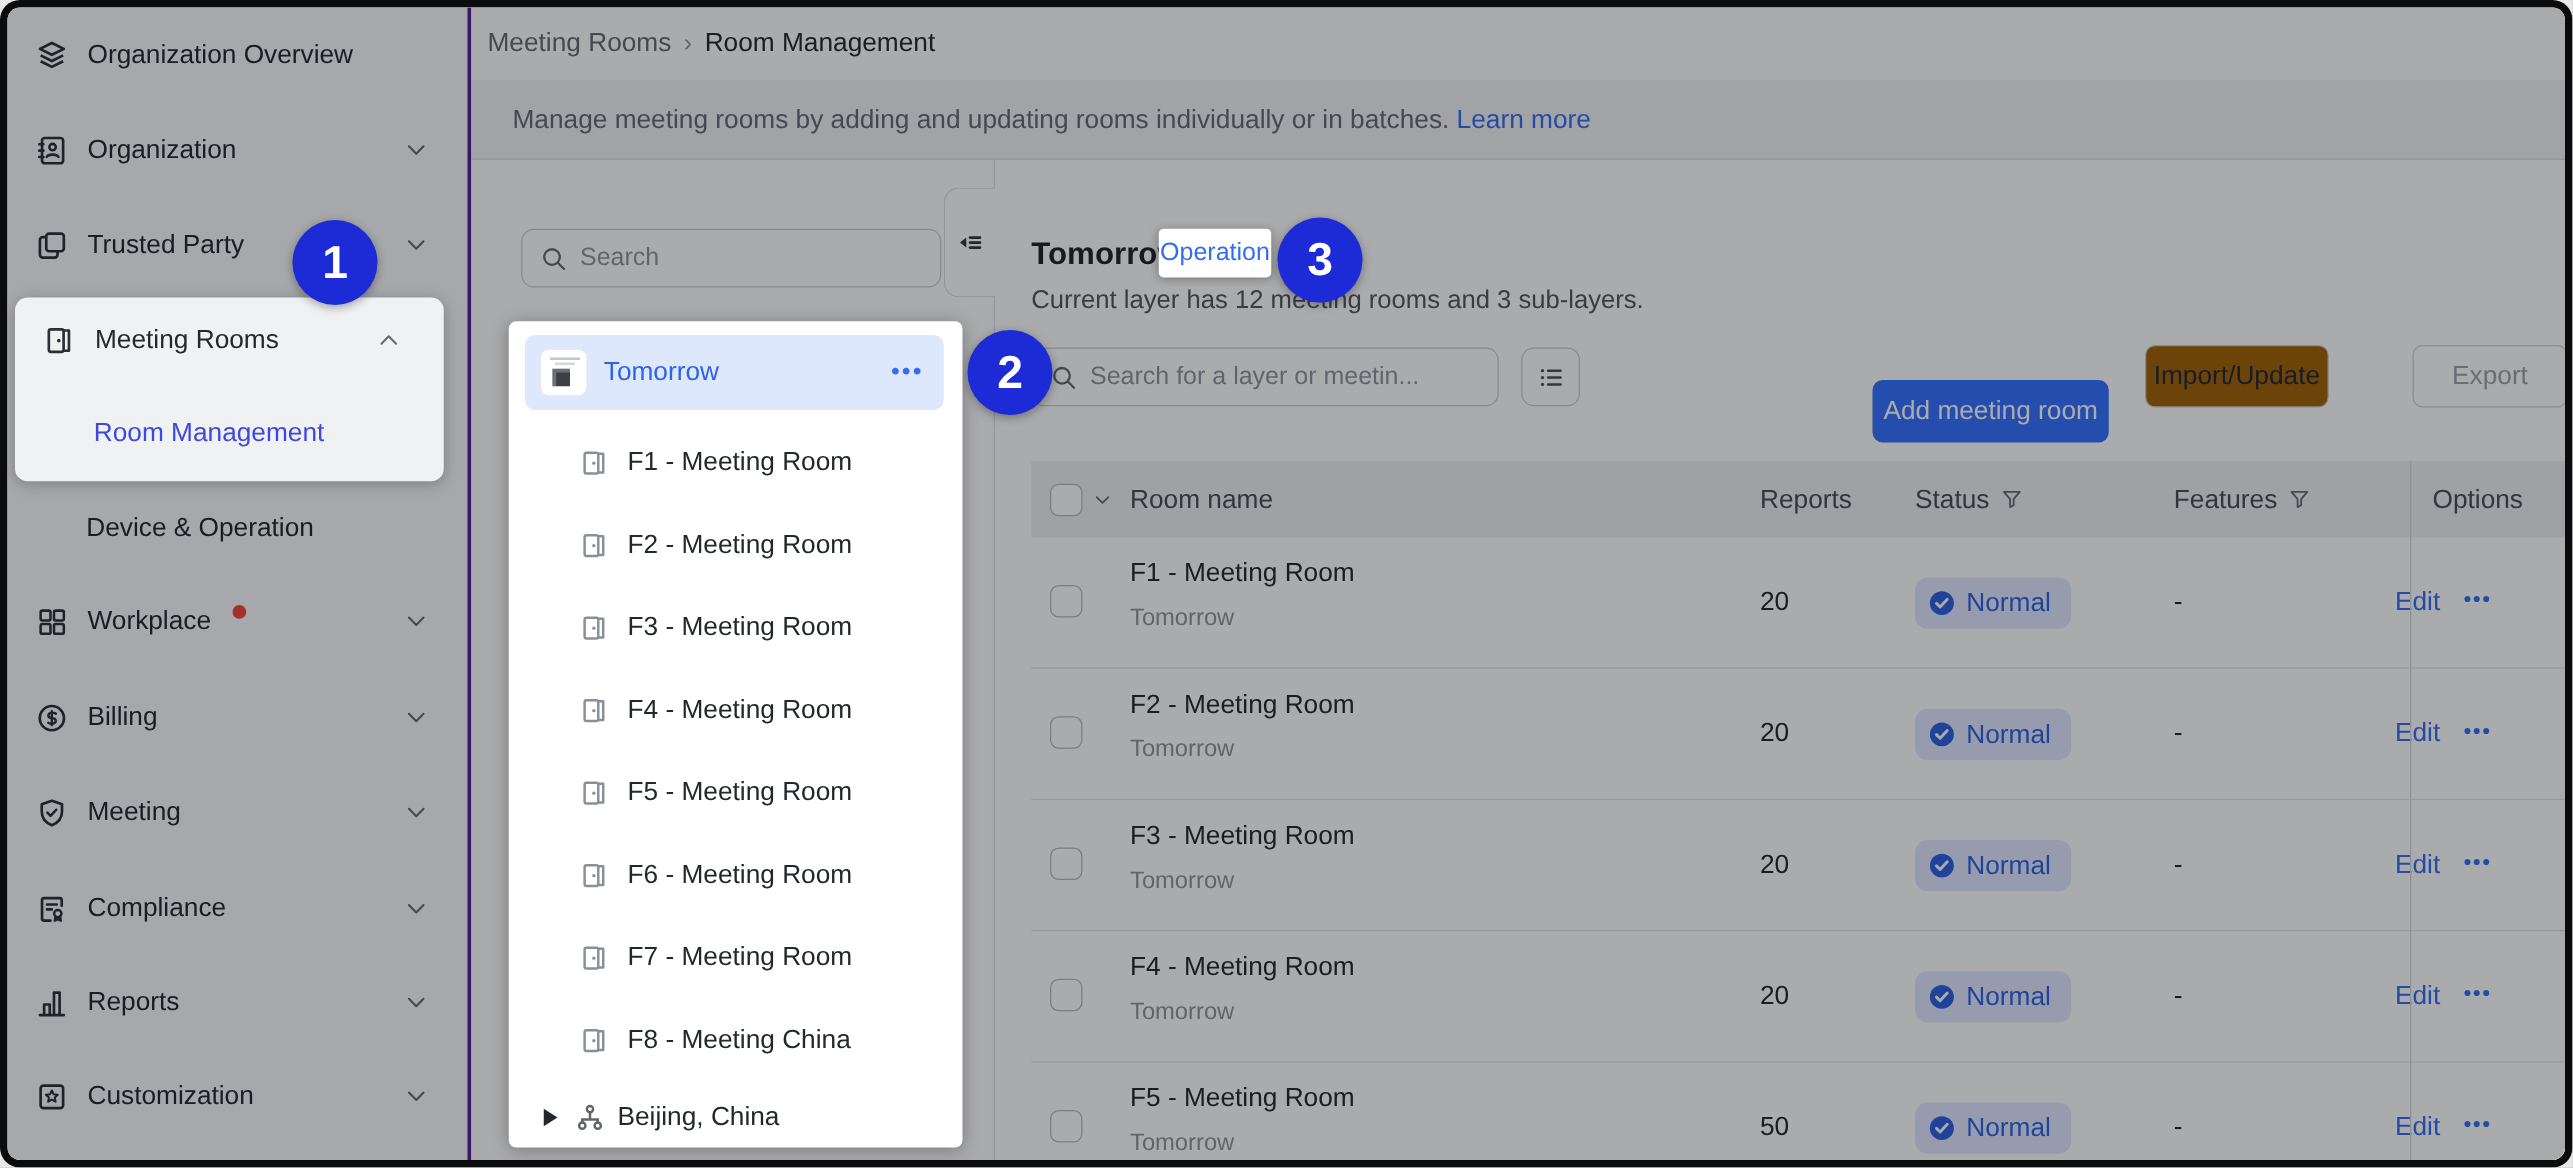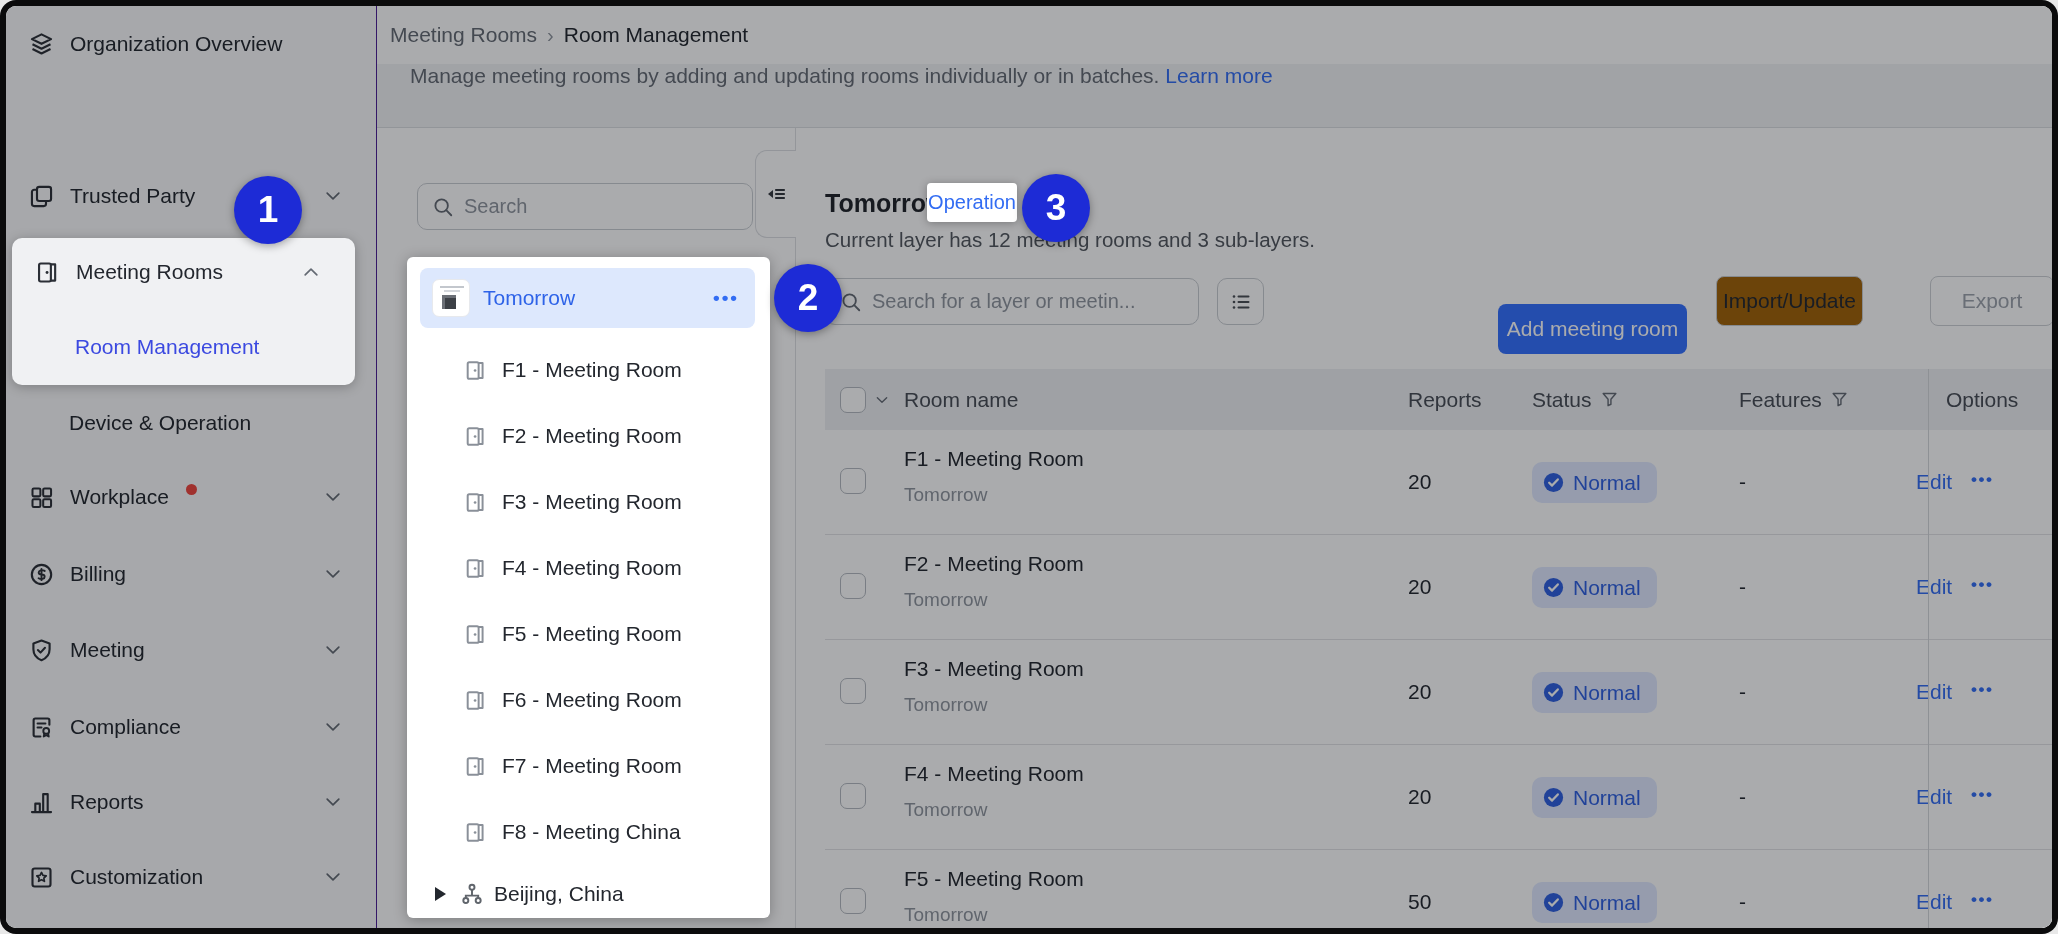--- a/index.html
+++ b/index.html
@@ -1,38 +1,38 @@
 <!DOCTYPE html>
 <html><head>
 <meta charset="utf-8">
 <style>
   * { box-sizing: border-box; margin: 0; padding: 0; }
   html,body { width:2058px; background:#e8e8e8; font-family:"Liberation Sans","DejaVu Sans",sans-serif; }
   .frame { position:relative; width:2058px; height:934px; background:#0b0b0c; border-radius:16px; padding:6px; }
   .screen { position:relative; width:2046px; height:922px; background:#ffffff; border-radius:10px; overflow:hidden; }
 
   
-  .sidebar { position:absolute; left:0; top:0; width:371px; height:922px; background:#FAFBFC; border-right:1px solid #4c1d95; }
+  .sidebar { position:absolute; left:0; top:0; width:371px; height:922px; background:#FAFBFC; border-right:3px solid #4c1d95; }
   .nav-item { position:absolute; left:0; width:371px; height:56px; display:flex; align-items:center; padding-left:22px; gap:15px; color:#23272E; font-size:21px; }
   .nav-item .nico { width:27px; height:27px; flex:0 0 27px; color:#2B2F36; }
   .nav-item .nlabel { white-space:nowrap; }
   .chev { position:absolute; right:34px; width:20px; height:20px; color:#646A73; }
   .subnav { position:absolute; left:0; width:371px; height:56px; display:flex; align-items:center; padding-left:63px; font-size:21px; color:#23272E; }
   .nav-active-block { position:absolute; left:6px; top:232px; width:343px; height:147px; background:#F0F1F3; border-radius:10px; z-index:50; box-shadow:0 2px 12px rgba(0,0,0,0.25); }
   .nav-active-block .nav-item, .nav-active-block .subnav { width:343px; }
   .reddot { width:11px; height:11px; border-radius:50%; background:#F0453E; margin-left:2px; margin-top:-16px; }
   .rm-link { color:#3B49E0; font-weight:500; }
 
   
   .main { position:absolute; left:371px; top:0; right:0; bottom:0; }
   .breadcrumb-bar { position:absolute; left:0; top:0; right:0; height:58px; display:flex; align-items:center; padding-left:13px; gap:10px; font-size:21px; background:#fff; }
   .bc-parent { color:#646A73; }
   .bc-sep { color:#8F959E; font-size:20px; }
   .bc-current { color:#23272E; }
-  .banner { position:absolute; left:0; top:58px; right:0; height:64px; background:#F2F3F5; border-bottom:1px solid #DBDDE0; display:flex; align-items:flex-start; padding-left:33px; font-size:21px; color:#646A73; }
+  .banner { position:absolute; left:0; top:58px; right:0; height:64px; background:#F2F3F5; border-bottom:1px solid #DBDDE0; display:flex; align-items:center; padding-left:33px; font-size:21px; color:#646A73; }
   .banner a, .link { color:#336DF3; text-decoration:none; cursor:pointer; }
   .content { position:absolute; left:0; top:122px; right:0; bottom:0; background:#fff; }
 
   
   .tree-col { position:absolute; left:0; top:0; width:419px; bottom:0; border-right:1px solid #DDDFE3; }
   .searchbox { position:absolute; display:flex; align-items:center; gap:10px; border:1.5px solid #C9CDD2; border-radius:10px; background:#fff; padding:0 14px; }
   .searchbox input { border:none; outline:none; flex:1; font-size:20px; color:#23272E; background:transparent; font-family:inherit; min-width:0; }
   .searchbox input::placeholder { color:#8F959E; }
   .searchbox .sico { width:22px; height:22px; color:#646A73; flex:0 0 22px; }
   .tree-search { left:40px; top:55px; width:336px; height:47px; }
@@ -123,20 +123,32 @@
 
     <aside class="sidebar">
 
       <div class="nav-item" style="top:10px">
         <svg class="nico" viewBox="0 0 24 24">
             <path d="M12 3l8.5 4.2L12 11.4 3.5 7.2z M4 11.8l8 4 8-4 M4 16l8 4 8-4" fill="none" stroke="currentColor" stroke-width="1.9" stroke-linejoin="round"></path>
           </svg>
         <span class="nlabel">Organization Overview</span>
       </div>
 
+      <div class="nav-item" style="top:86px">
+        <svg class="nico" viewBox="0 0 24 24">
+            <rect x="5" y="3" width="15" height="18" rx="2" fill="none" stroke="currentColor" stroke-width="1.9"></rect>
+            <circle cx="12.5" cy="9.5" r="2.3" fill="none" stroke="currentColor" stroke-width="1.8"></circle>
+            <path d="M8.3 16.5c1-2.2 7.4-2.2 8.4 0" fill="none" stroke="currentColor" stroke-width="1.8" stroke-linecap="round"></path>
+            <path d="M3 7.5h3M3 12h3M3 16.5h3" stroke="currentColor" stroke-width="1.8" stroke-linecap="round"></path>
+          </svg>
+        <span class="nlabel">Organization</span>
+        <svg class="chev" viewBox="0 0 24 24">
+            <use href="#i-chev-down"></use>
+          </svg>
+      </div>
 
       <div class="nav-item" style="top:162px">
         <svg class="nico" viewBox="0 0 24 24">
             <rect x="8" y="3.5" width="12.5" height="12.5" rx="2" fill="none" stroke="currentColor" stroke-width="1.9"></rect>
             <path d="M16 16v2.5a2 2 0 0 1-2 2H5.5a2 2 0 0 1-2-2V8a2 2 0 0 1 2-2H8" fill="none" stroke="currentColor" stroke-width="1.9"></path>
           </svg>
         <span class="nlabel">Trusted Party</span>
         <svg class="chev" viewBox="0 0 24 24">
             <use href="#i-chev-down"></use>
           </svg>

